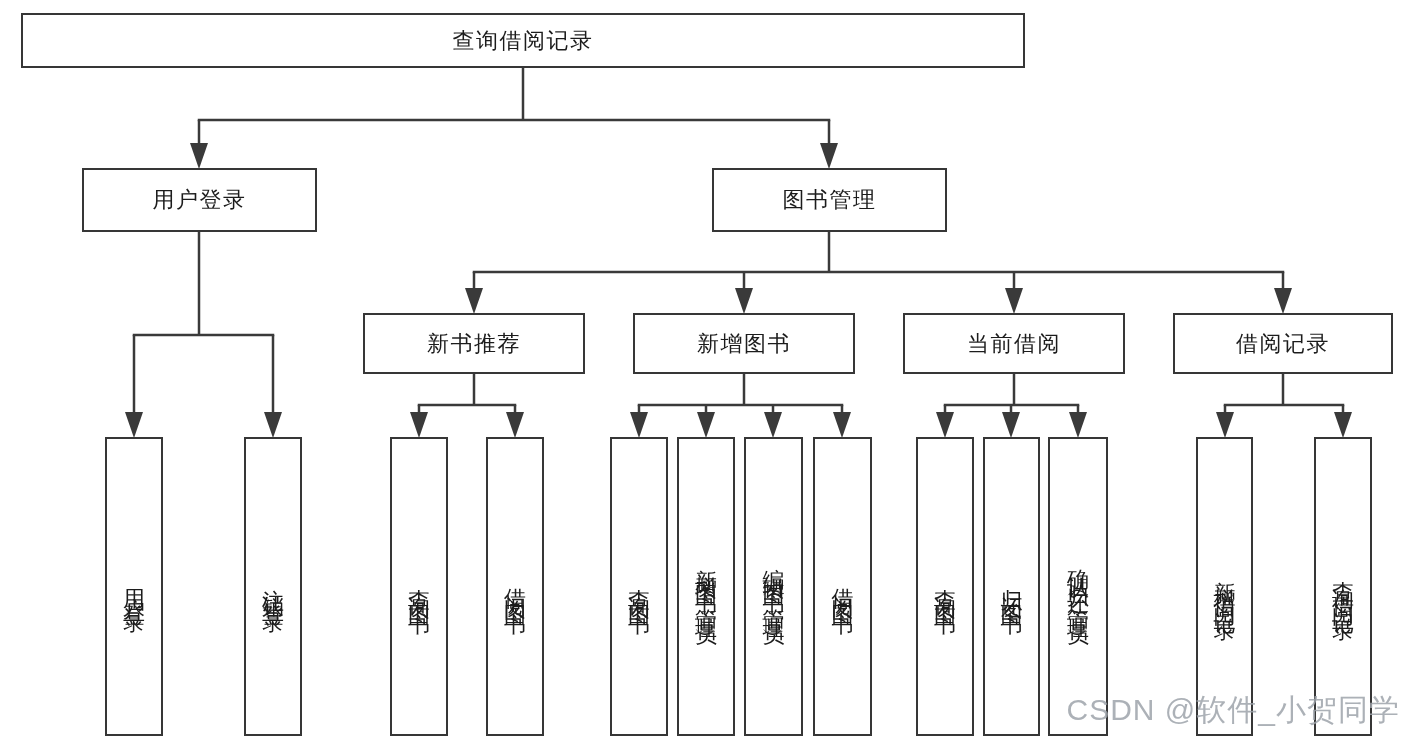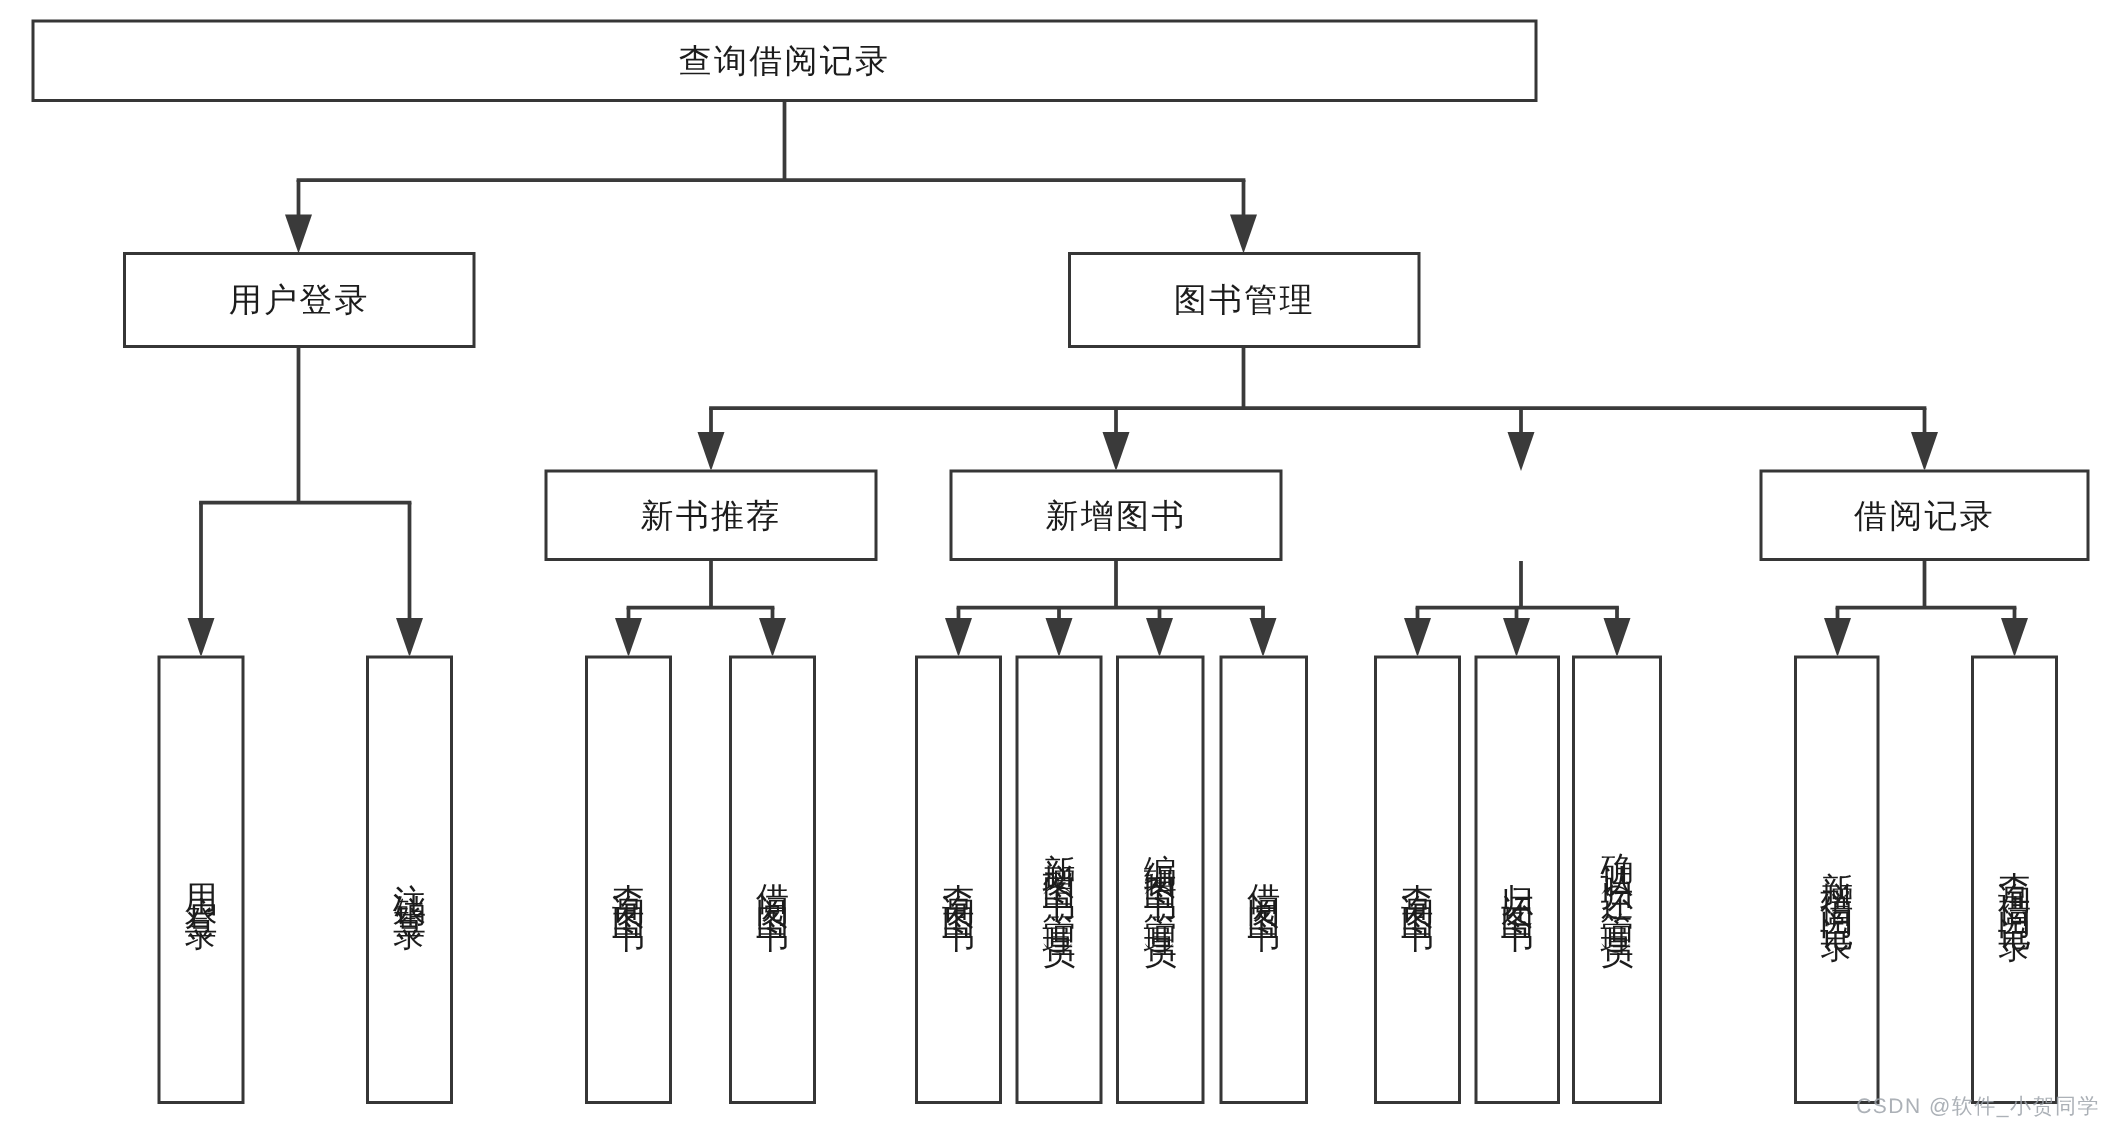--- a/index.html
+++ b/index.html
@@ -15,22 +15,22 @@
     display:flex; align-items:center; justify-content:center;
     font-size:22px; color:#1c1c1c; letter-spacing:1.5px;
     white-space:nowrap; z-index:2;
   }
   .node.v {
     writing-mode:vertical-rl; text-orientation:mixed;
     letter-spacing:8px; font-size:22px; white-space:normal;
     line-height:1;
   }
   .watermark {
-    position:absolute; right:5px; bottom:0;
-    font-size:14px; letter-spacing:1px;
+    position:absolute; right:5px; bottom:16px;
+    font-size:30px; letter-spacing:1px;
     color:rgba(158,163,170,0.85); z-index:3;
   }
 </style>
 </head>
 <body>
 
 <div id="stage">
 
   <svg id="edges" width="1405" height="747" viewBox="0 0 1405 747">
       <line x1="523" y1="68" x2="523" y2="120" stroke="#3a3a3a" stroke-width="2.5"></line>
@@ -87,20 +87,21 @@
       <polygon points="1334,412 1352,412 1343,438" fill="#3a3a3a"></polygon>
     </svg>
 
   <div class="node h" style="left:21px;top:13px;width:1004px;height:55px;">查询借阅记录</div>
 
   <div class="node h" style="left:82px;top:168px;width:235px;height:64px;">用户登录</div>
   <div class="node h" style="left:363px;top:313px;width:222px;height:61px;">新书推荐</div>
 
   <div class="node h" style="left:712px;top:168px;width:235px;height:64px;">图书管理</div>
   <div class="node h" style="left:633px;top:313px;width:222px;height:61px;">新增图书</div>
+  <div class="node h" style="left:903px;top:313px;width:222px;height:61px;">当前借阅</div>
   <div class="node h" style="left:1173px;top:313px;width:220px;height:61px;">借阅记录</div>
 
   <div class="node v" style="left:105px;top:437px;width:58px;height:299px;">用户登录</div>
   <div class="node v" style="left:244px;top:437px;width:58px;height:299px;">注销登录</div>
 
   <div class="node v" style="left:390px;top:437px;width:58px;height:299px;">查询图书</div>
   <div class="node v" style="left:486px;top:437px;width:58px;height:299px;">借阅图书</div>
 
   <div class="node v" style="left:610px;top:437px;width:58px;height:299px;">查询图书</div>
   <div class="node v" style="left:677px;top:437px;width:58px;height:299px;">新增图书（管理员）</div>

